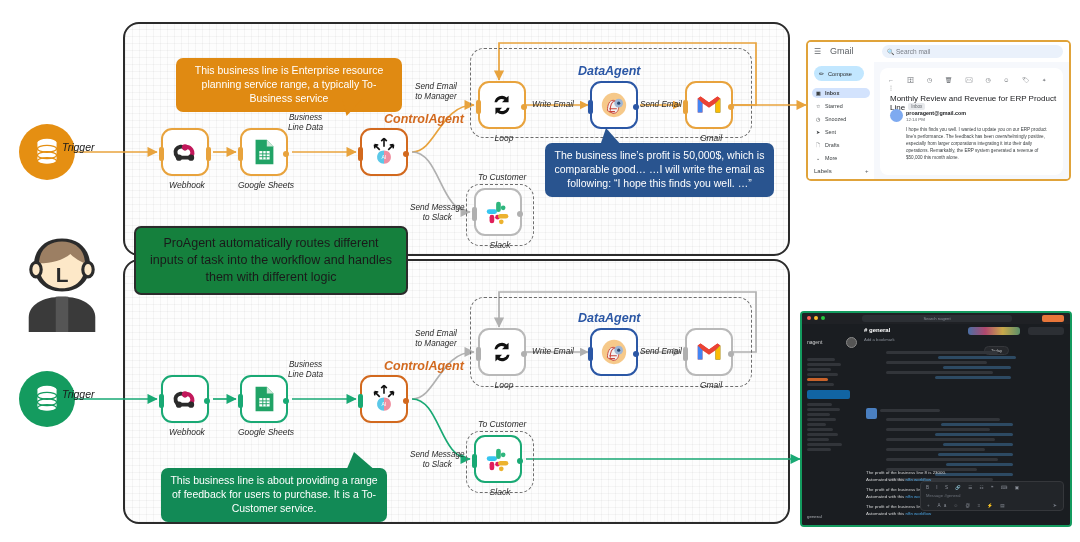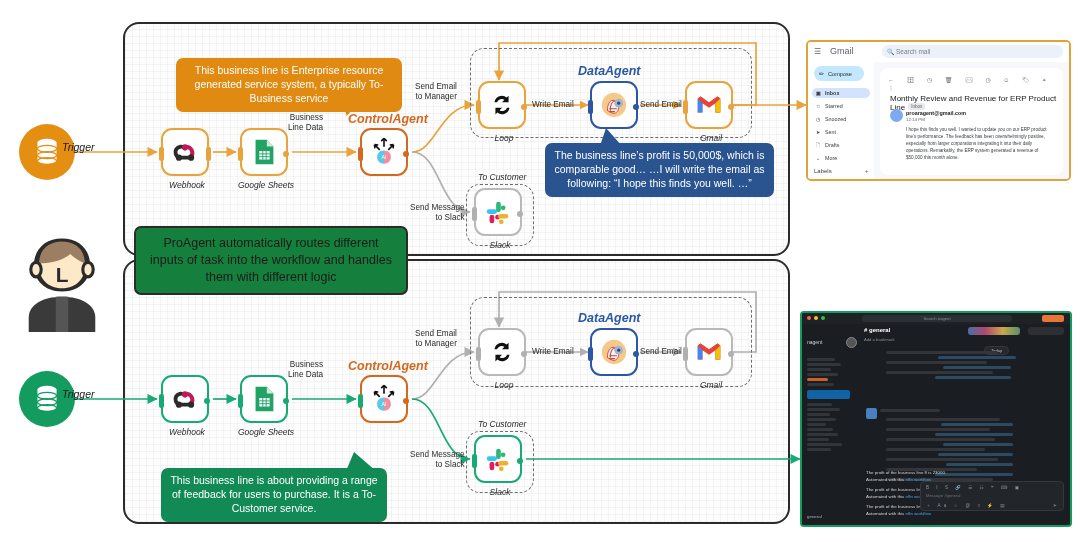--- a/index.html
+++ b/index.html
@@ -27,25 +27,25 @@
   .nlabel{position:absolute;font-style:italic;font-size:8.5px;color:#2b2b2b;
           text-align:center;width:90px;left:-21px;top:50px;white-space:nowrap;}
   
   .stub{position:absolute;width:5px;height:14px;border-radius:2px;top:17px;}
   .stub.l{left:-4px;} .stub.r{right:-4px;}
   .dot{position:absolute;width:6px;height:6px;border-radius:50%;top:21px;}
   
   .dgroup{position:absolute;border:1.5px dashed #6d6d6d;border-radius:14px;}
   .dglabel{position:absolute;font-style:italic;font-size:8.5px;color:#2b2b2b;white-space:nowrap;}
   
-  .elabel{position:absolute;font-size:8.2px;color:#2b2b2b;
-          line-height:1.25;text-align:right;white-space:nowrap;}
+  .elabel{position:absolute;font-style:italic;font-size:8.2px;color:#2b2b2b;
+          line-height:1.25;text-align:center;white-space:nowrap;}
   
   .agent-title{position:absolute;font-style:italic;font-weight:bold;font-size:12.5px;white-space:nowrap;}
-  .t-ctrl{color:#d2691e;}
+  .t-ctrl{color:#d2691e;margin-left:36px;}
   .t-data{color:#2b57a5;}
   
   .callout{position:absolute;border-radius:7px;color:#fff;text-align:center;
            font-size:10.5px;line-height:1.33;padding:6px 9px;box-sizing:border-box;}
   .callout.orange{background:#e08a12;}
   .callout.blue{background:#29548f;}
   .callout.green{background:#128a56;}
   .callout.white{background:#15803d;color:#1a1a1a;border:2px solid #2b2b2b;
                  font-size:12.5px;line-height:1.36;padding:7px 10px;}
   .tail{position:absolute;width:0;height:0;}
@@ -221,21 +221,21 @@
     <path d="M50 16c-14 0-22 9-22 21 0 11 8 21 22 21s22-10 22-21c0-12-8-21-22-21z" fill="#fde8c8"></path>
     <path d="M28 34c0-13 9-21 22-21s22 8 22 21c0 0-8-3-14-9-7 6-18 9-30 9z" fill="#9c7f63"></path>
     <ellipse cx="25" cy="40" rx="5" ry="7" fill="#fde8c8" stroke="#2b2b2b" stroke-width="3"></ellipse>
     <ellipse cx="75" cy="40" rx="5" ry="7" fill="#fde8c8" stroke="#2b2b2b" stroke-width="3"></ellipse>
     <text x="50" y="52" font-size="20" font-weight="bold" text-anchor="middle" fill="#2b2b2b" font-family="sans-serif">L</text>
     <path d="M18 100v-14c0-12 13-20 32-20s32 8 32 20v14z" fill="#3a3a3a"></path>
     <path d="M44 66h12v34H44z" fill="#555"></path>
   </svg>
 </div>
 
-<div class="callout orange" style="left:176px;top:58px;width:226px;">This business line is Enterprise resource generated service system, a typically To-Business service</div>
+<div class="callout orange" style="left:176px;top:58px;width:226px;">This business line is Enterprise resource planning service range, a typically To-Business service</div>
 <div class="tail" style="left:340px;top:99px;border-left:9px solid transparent;border-right:11px solid transparent;border-top:17px solid #e08a12;transform:skewX(-16deg);"></div>
 
 <div class="node orange" style="left:161px;top:128px;">
   <span class="stub l" style="background:#e8a33d"></span>
     <span class="stub r" style="background:#e8a33d"></span>
   <svg width="30" height="30" viewBox="0 0 32 32">
       <use href="#ic-webhook"></use>
     </svg>
   <span class="nlabel">Webhook</span>
 </div>

